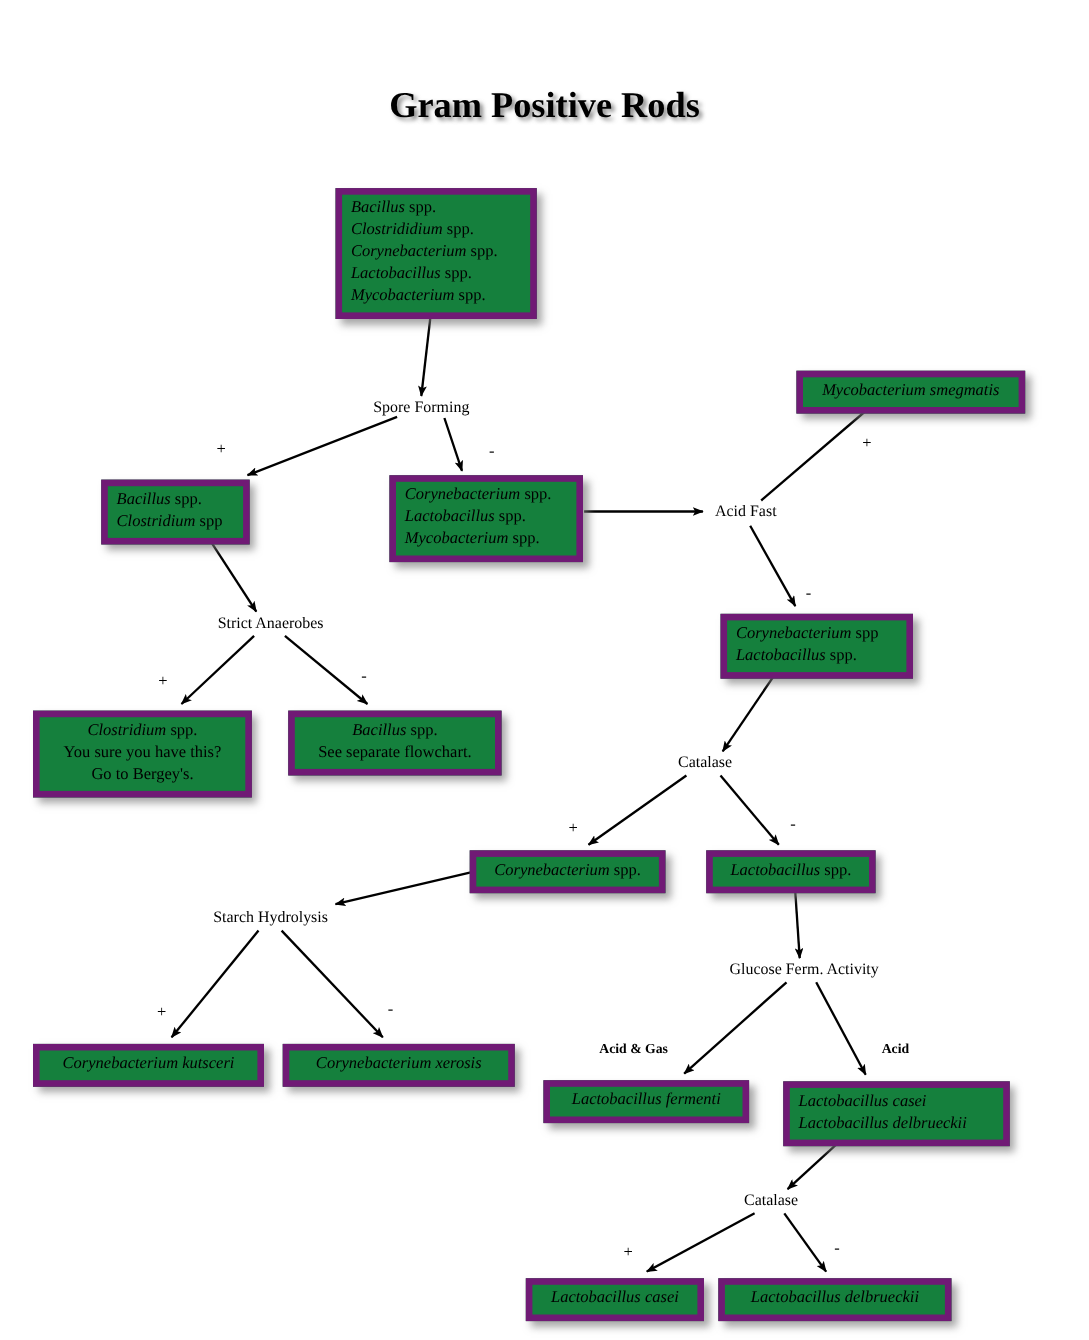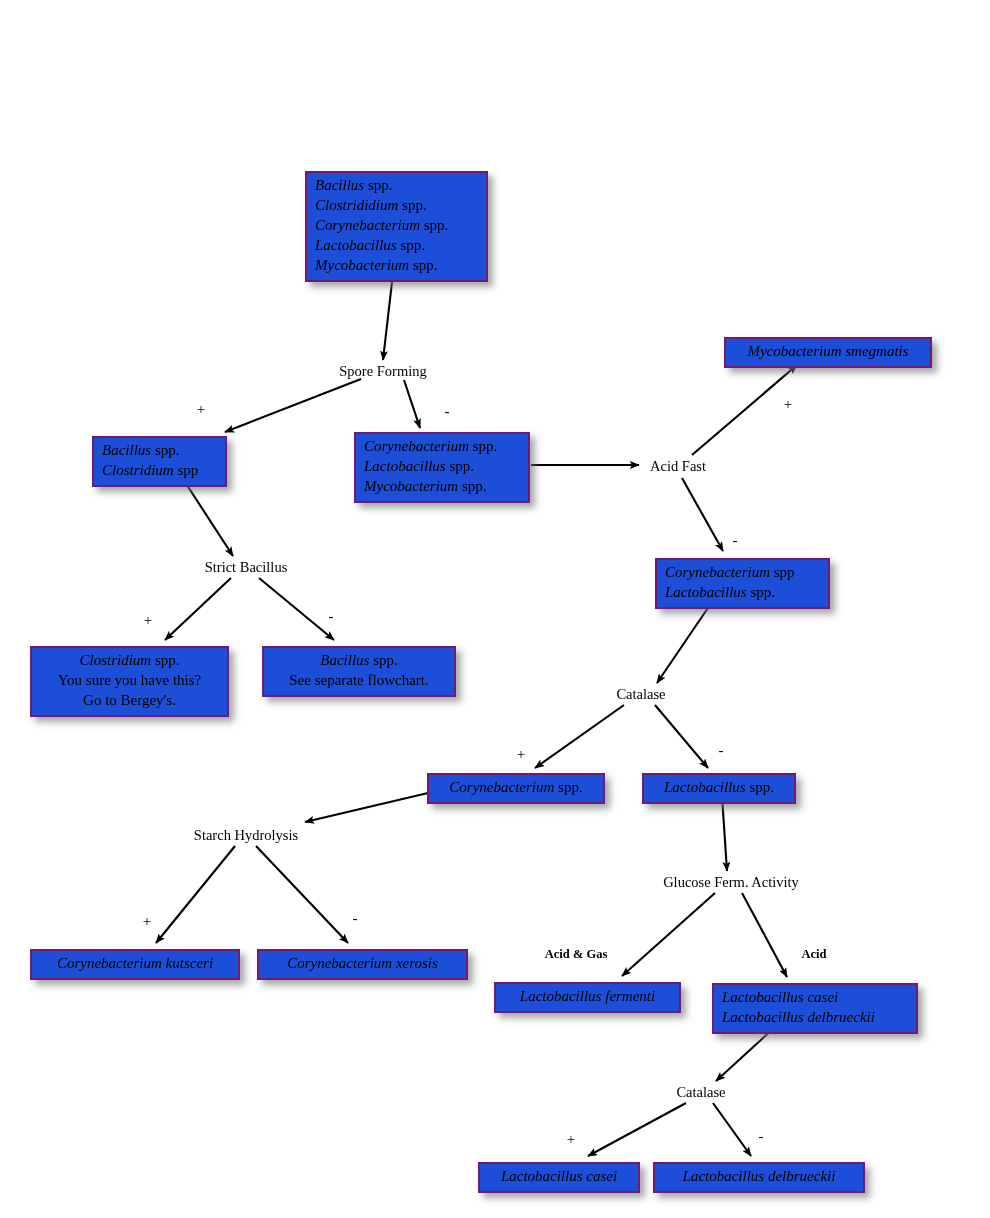--- a/index.html
+++ b/index.html
@@ -59,22 +59,22 @@
     text-align: center;
   }
   .edge-label.bold {
     font-weight: bold;
     font-size: 12.5px;
   }
   
   .node {
     position: absolute;
     box-sizing: border-box;
-    background: #1d4ed8;
-    border: 2px solid #701a75;
+    background: #15803d;
+    border: 6px solid #701a75;
     box-shadow: 5px 5px 7px rgba(120,120,120,0.65);
     padding: 3px 8px 4px 8px;
     font-size: 15px;
     line-height: 1.33;
     white-space: nowrap;
   }
   .node.center { text-align: center; }
   .node.left   { text-align: left; }
   .node .ital { font-style: italic; }
   svg#edges {
@@ -84,20 +84,21 @@
     height: 1218px;
     pointer-events: none;
   }
 </style>
 </head>
 <body>
 
 <div id="stage">
 
 
+  <div class="title-big">Gram Positive Rods</div>
 
   <svg id="edges" viewBox="0 0 990 1218" xmlns="http://www.w3.org/2000/svg">
     <defs>
       <marker id="arrowhead" markerWidth="10" markerHeight="8" refX="9.2" refY="4" orient="auto" markerUnits="userSpaceOnUse">
         <path d="M0,0 L10,4 L0,8 L2.2,4 z" fill="#000000"></path>
       </marker>
     </defs>
     <g id="edge-group">
         <line x1="392" y1="282" x2="383" y2="360" stroke="#000000" stroke-width="2.1" marker-end="url(#arrowhead)"></line>
         <line x1="361" y1="379" x2="225" y2="432" stroke="#000000" stroke-width="2.1" marker-end="url(#arrowhead)"></line>
@@ -134,21 +135,21 @@
       <div class="decision" style="left: 383px; top: 371px;">Spore Forming</div>
       <div class="node left" style="left: 92px; top: 436px; width: 135px; min-height: 44px;">
         <div><span class="ital">Bacillus</span><span> spp.</span></div>
         <div><span class="ital">Clostridium</span><span> spp</span></div>
       </div>
       <div class="node left" style="left: 354px; top: 432px; width: 176px; min-height: 66px;">
         <div><span class="ital">Corynebacterium</span><span> spp.</span></div>
         <div><span class="ital">Lactobacillus</span><span> spp.</span></div>
         <div><span class="ital">Mycobacterium</span><span> spp.</span></div>
       </div>
-      <div class="decision" style="left: 246px; top: 567px;">Strict Bacillus</div>
+      <div class="decision" style="left: 246px; top: 567px;">Strict Anaerobes</div>
       <div class="node center" style="left: 30px; top: 646px; width: 199px; min-height: 62px;">
         <div><span class="ital">Clostridium</span><span> spp.</span></div>
         <div><span>You sure you have this?</span></div>
         <div><span>Go to Bergey's.</span></div>
       </div>
       <div class="node center" style="left: 262px; top: 646px; width: 194px; min-height: 41px;">
         <div><span class="ital">Bacillus</span><span> spp.</span></div>
         <div><span>See separate flowchart.</span></div>
       </div>
       <div class="decision" style="left: 678px; top: 466px;">Acid Fast</div>

